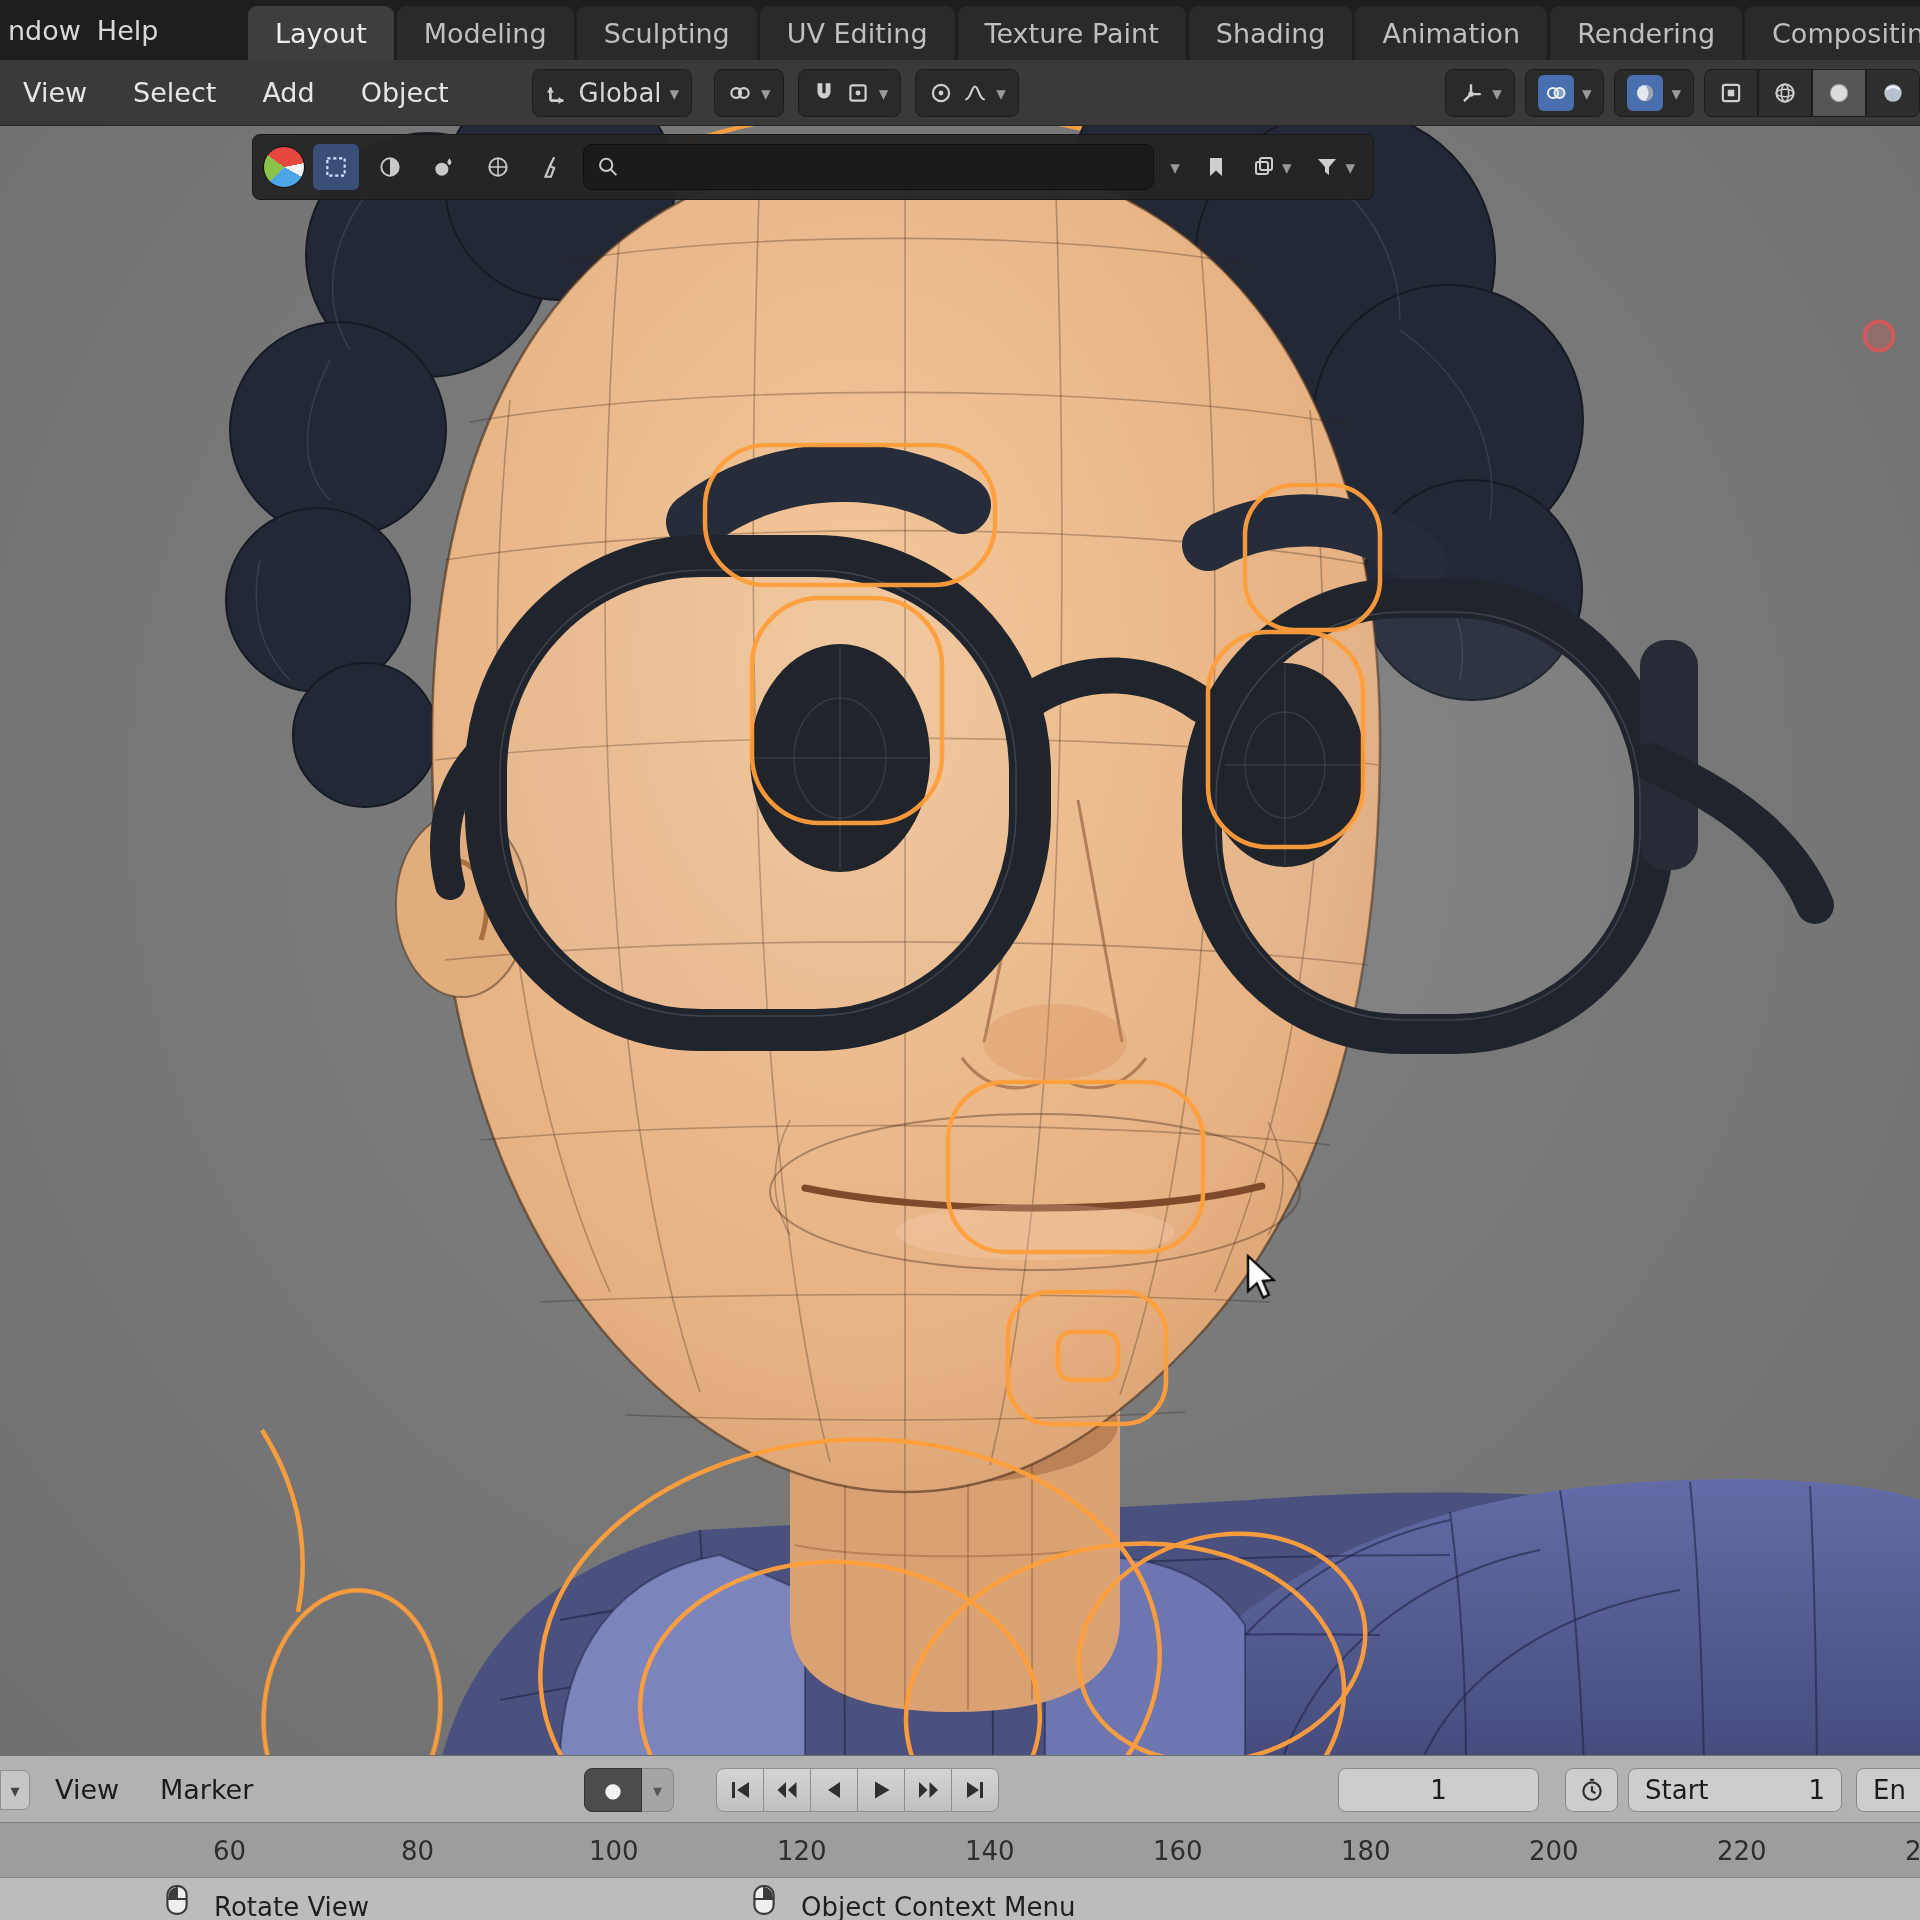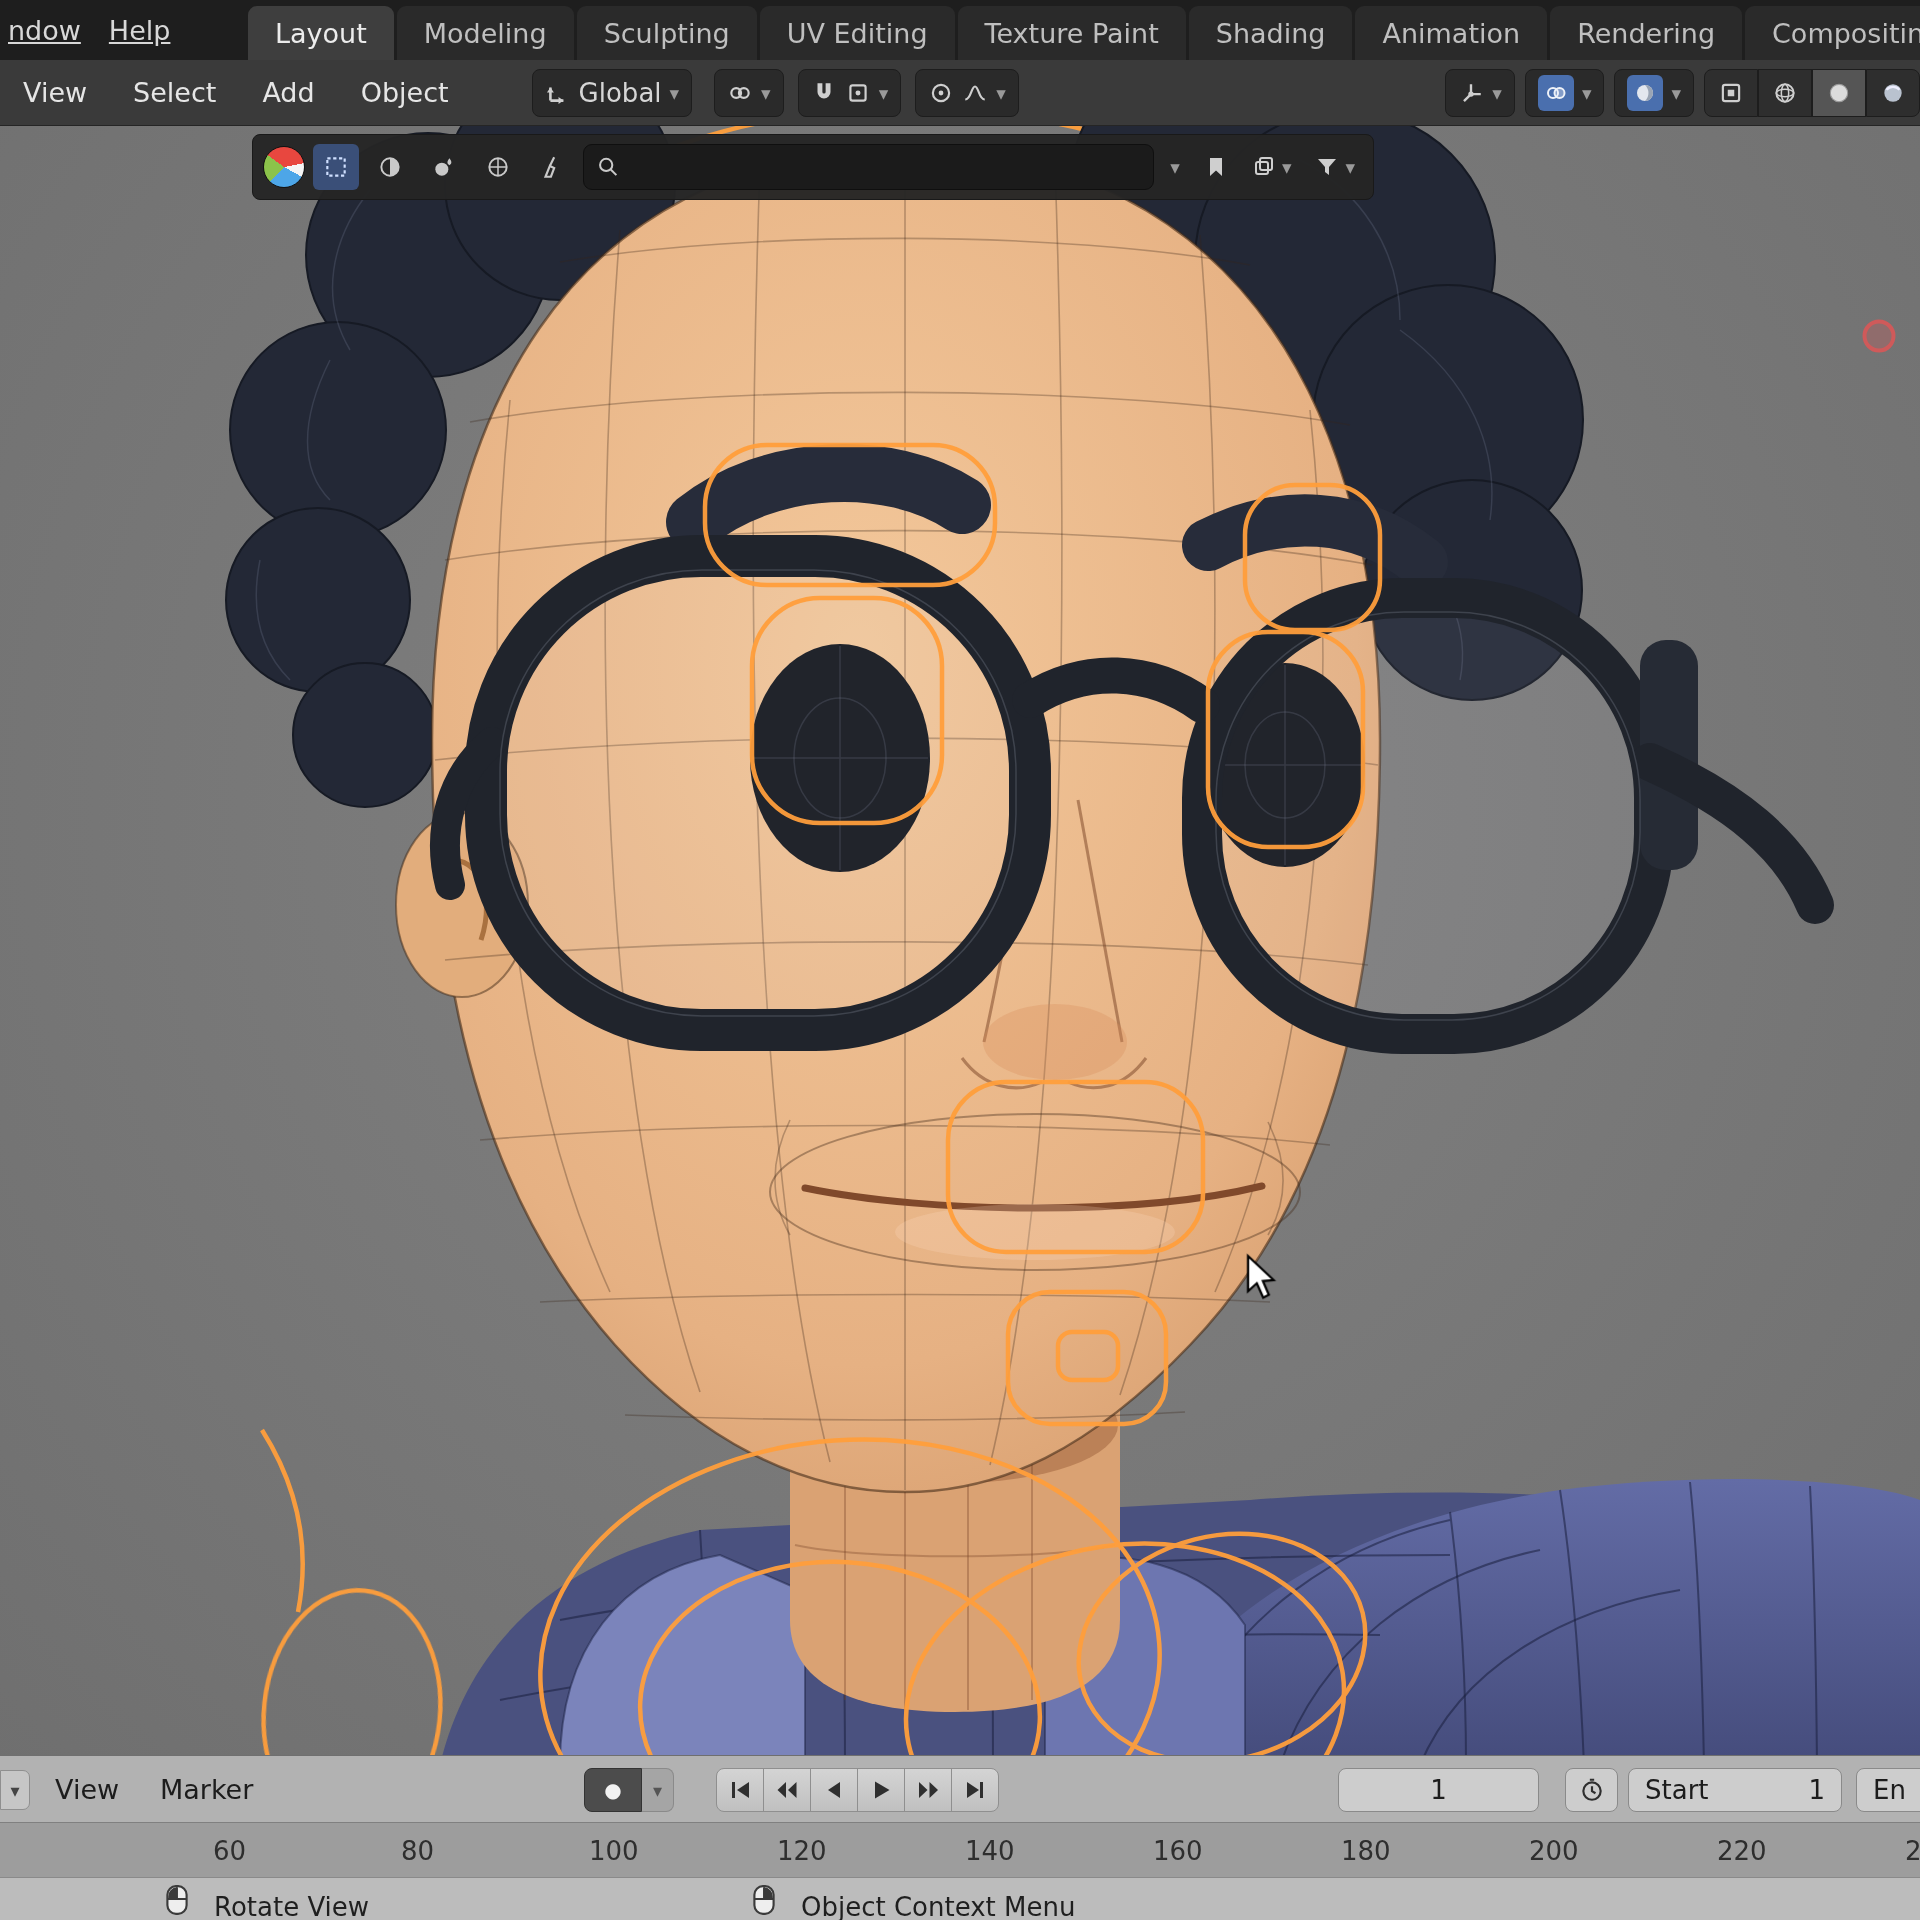--- a/index.html
+++ b/index.html
@@ -2,21 +2,21 @@
 <html><head>
 <meta charset="utf-8">
 <style>
   * { margin:0; padding:0; box-sizing:border-box; }
   html,body { background:#111; }
   body { font-family:"DejaVu Sans","Liberation Sans",sans-serif; }
   .screen { position:relative; width:1920px; height:1920px; overflow:hidden; background:#787878; }
 
   
   .topbar { position:absolute; top:0; left:0; width:1920px; height:60px; background:#1e1e1e; z-index:10; display:flex; align-items:center; }
-  .topbar-menu { color:#d8d8d8; font-size:27px; padding:0 14px; height:100%; display:flex; align-items:center; cursor:default;text-decoration:underline; }
+  .topbar-menu { color:#d8d8d8; font-size:27px; padding:0 8px; height:100%; display:flex; align-items:center; cursor:default; }
   .topbar-menu:first-child { padding-left:8px; }
   .tabs { position:absolute; left:248px; top:6px; height:54px; display:flex; gap:3px; }
   .tab { background:#2a2a2a; color:#bfbfbf; font-size:27px; padding:8px 27px; display:flex; align-items:center; border-radius:9px 9px 0 0; white-space:nowrap; }
   .tab.active { background:#3e3e3e; color:#ececec; }
 
   
   .vph { position:absolute; top:60px; left:0; width:1920px; height:66px; background:#3a3a3a; border-bottom:1px solid #252525; z-index:10; display:flex; align-items:center; }
   .vph-menu { color:#e6e6e6; font-size:27px; padding:0 23px; height:100%; display:flex; align-items:center; }
   .pill { display:flex; align-items:center; gap:8px; background:#2a2a2a; border:1px solid #1d1d1d; border-radius:8px; height:48px; padding:0 12px; color:#d6d6d6; font-size:26px; }
   .pill .chev { font-size:19px; color:#9a9a9a; }

